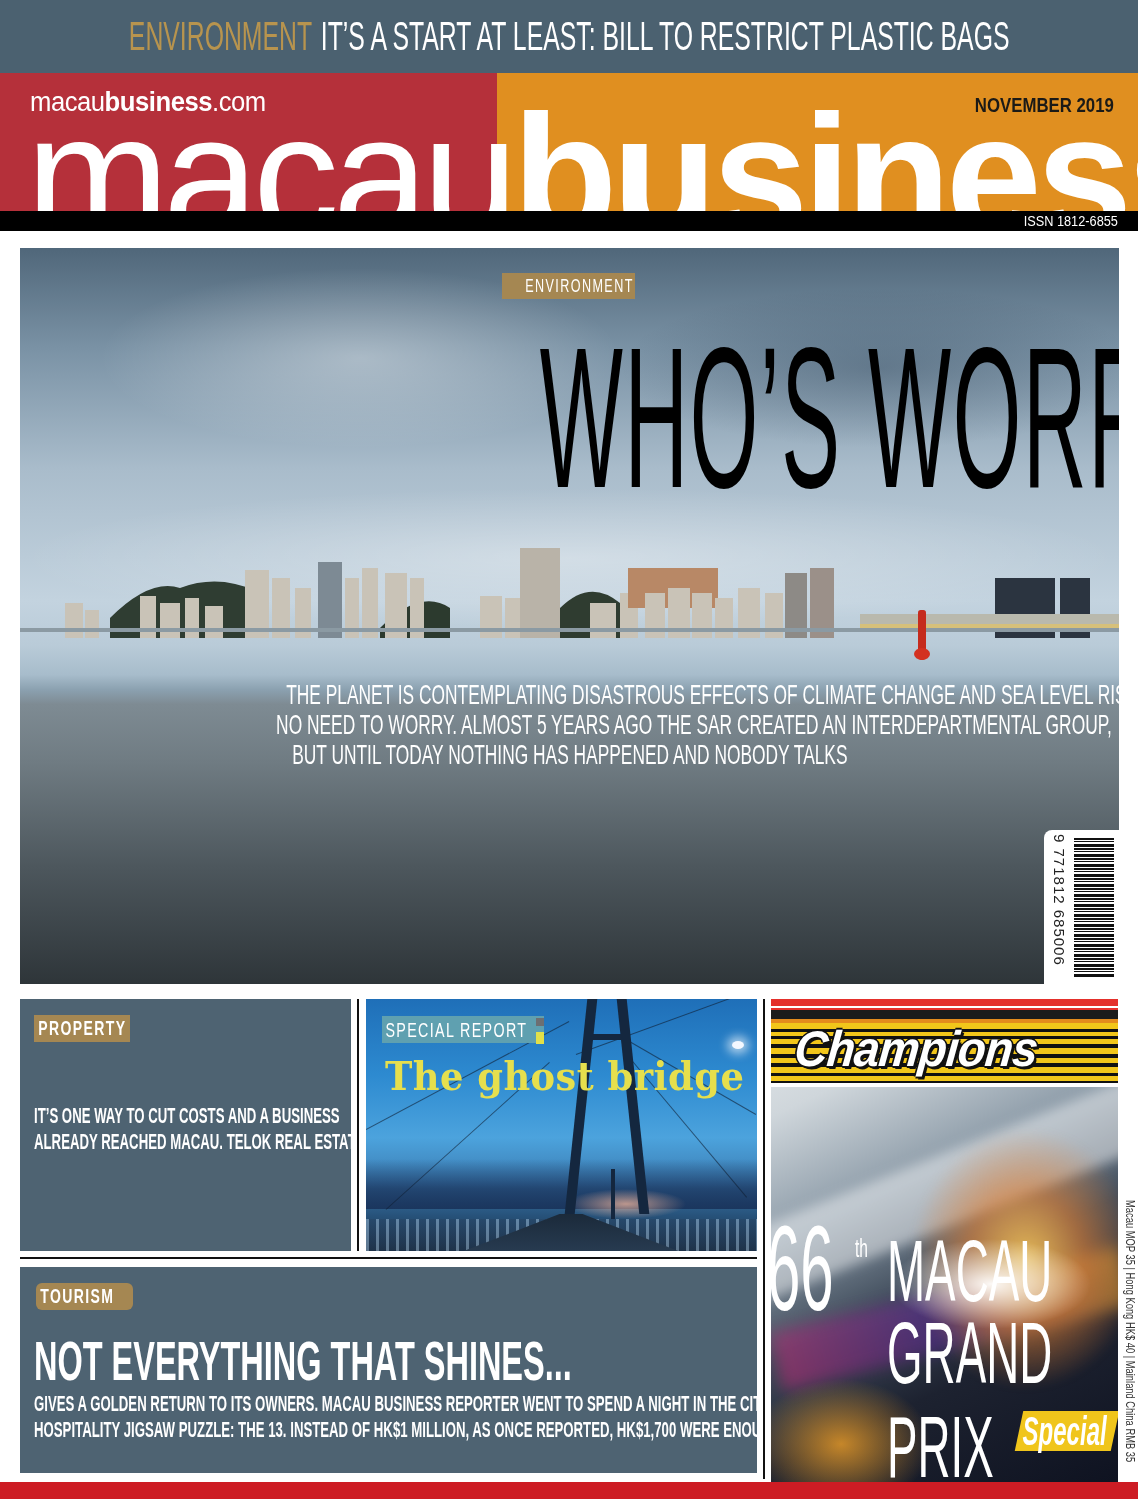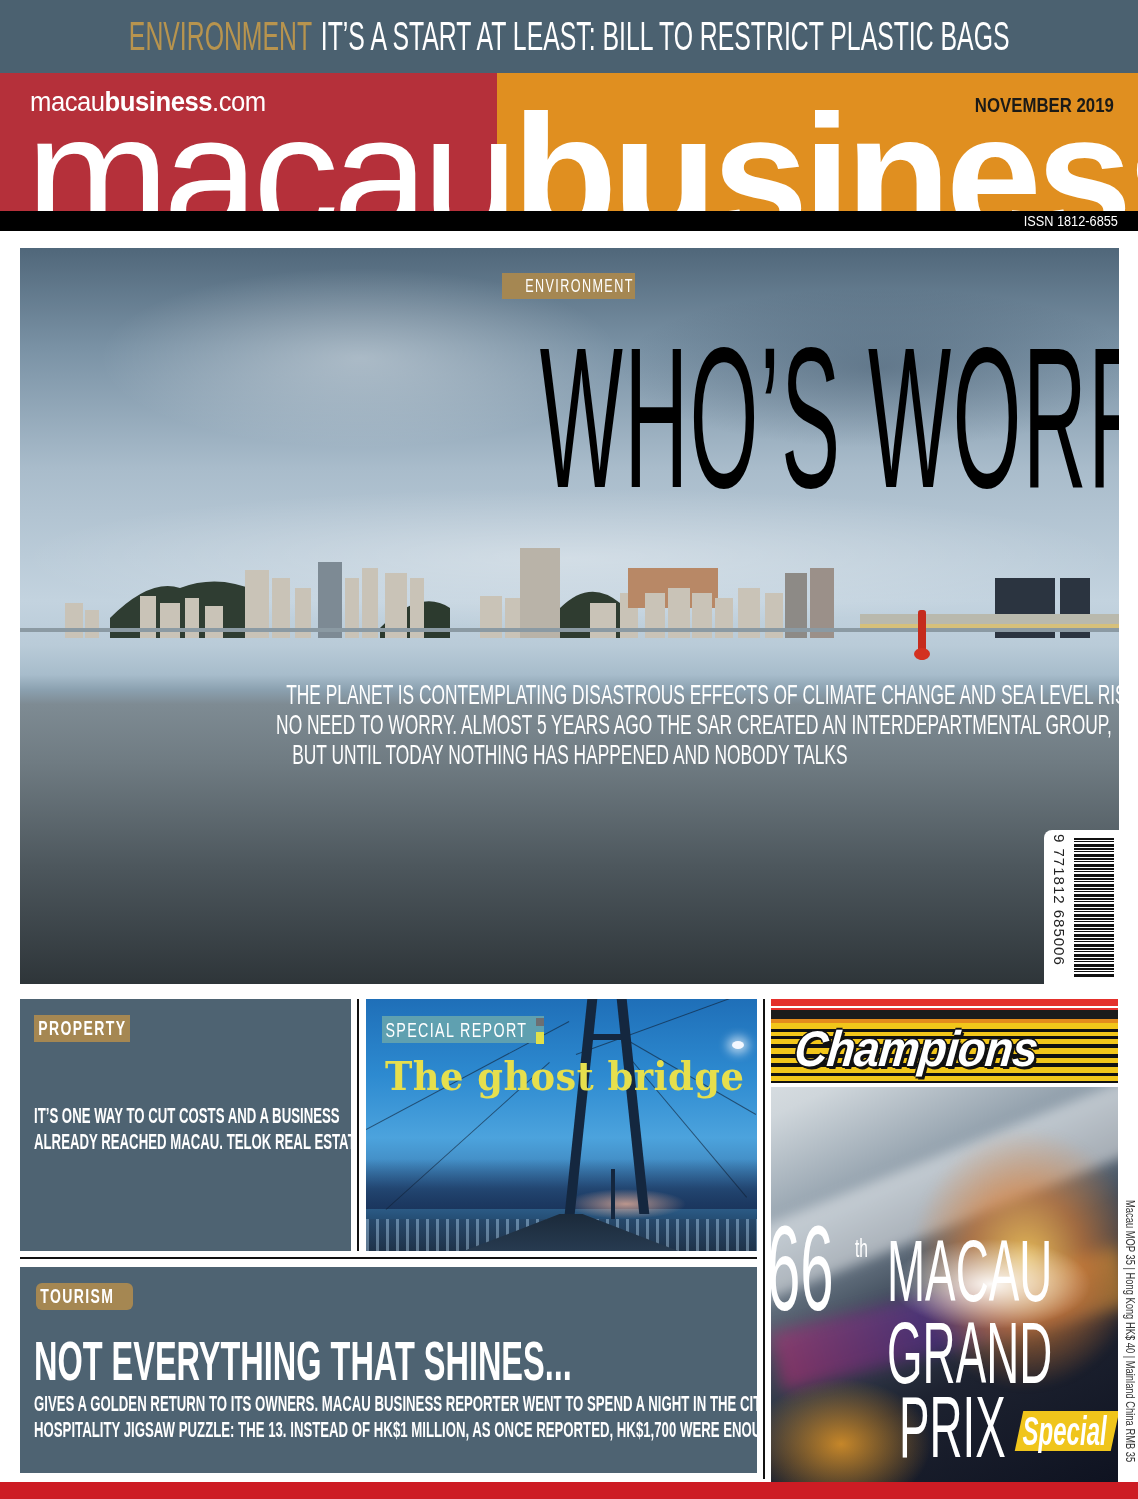--- a/index.html
+++ b/index.html
@@ -319,21 +319,21 @@
   <div class="champ-motion2"></div>
   <div class="champ-motion3"></div>
   <div class="champ-motion5"></div>
   <div class="champ-head"></div>
   <div class="champ-title">Champions</div>
 
   <div class="gp-66 cond"><span class="n">66</span></div>
   <div class="gp-th cond">th</div>
   <div class="gp-line cond" style="top:228px;"><span>MACAU</span></div>
   <div class="gp-line cond" style="top:310px;"><span>GRAND</span></div>
-  <div class="gp-line cond" style="top:384px;margin-left:12px;"><span>PRIX</span></div>
+  <div class="gp-line cond" style="top:404px;"><span>PRIX</span></div>
   <div class="gp-special cond">
       <span>Special</span>
     </div>
 </div>
 
 <div class="price-strip"><span>Macau MOP 35 | Hong Kong HK$ 40 | Mainland China RMB 35</span></div>
 
 <div class="panel cond" style="left:20px; top:1267px; width:737px; height:206px;">
   <div class="tag-gold" style="left:16px; top:16px; width:97px;border-radius:6px;"><span>TOURISM</span></div>
   <div class="tour-title"><span>NOT EVERYTHING THAT SHINES...</span></div>

